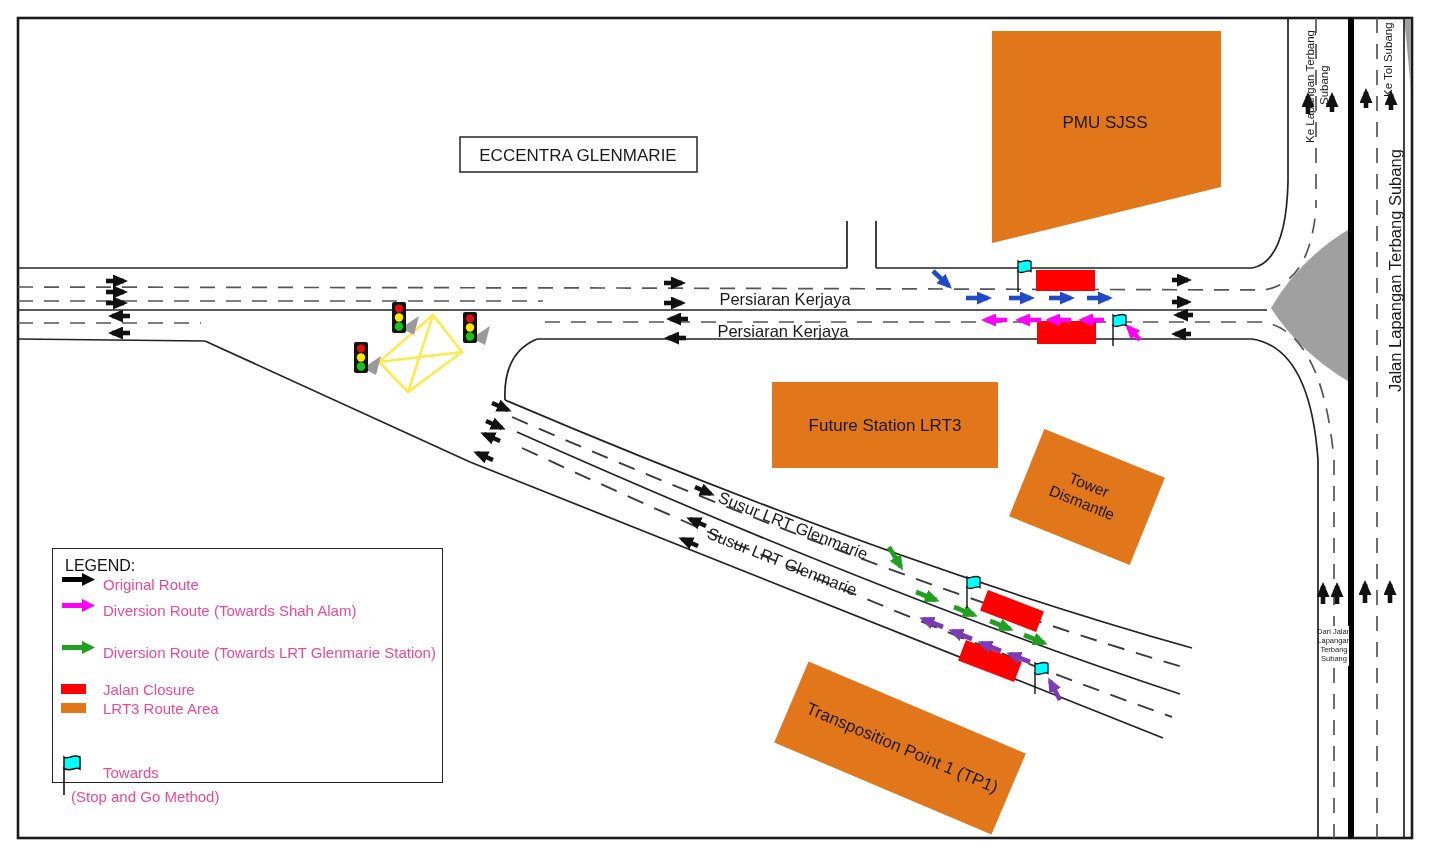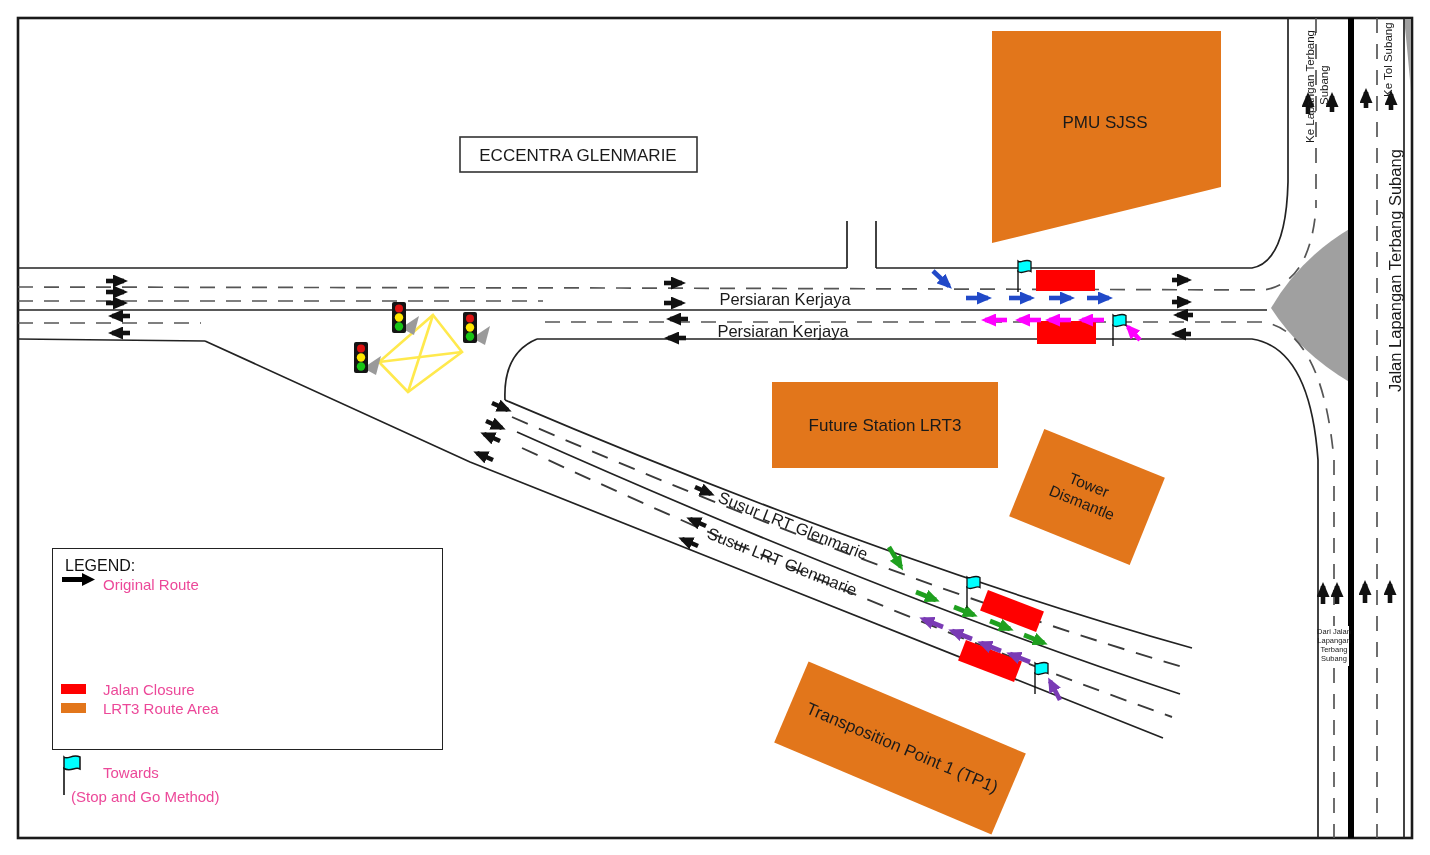--- a/index.html
+++ b/index.html
@@ -23,21 +23,21 @@
   
   .aK{stroke:#111;stroke-width:4.6;}
   .aB{stroke:#2149c8;stroke-width:4.6;}
   .aM{stroke:#ff00ff;stroke-width:4.6;}
   .aG{stroke:#1fa01f;stroke-width:4.6;}
   .aP{stroke:#7a3bb5;stroke-width:4.6;}
   .closure{fill:#ff0000;}
   .work{fill:#e2761b;stroke:none;}
   .ybox{stroke:#ffe94d;stroke-width:2.6;fill:none;}
   
-  .legend{position:absolute;left:52px;top:548px;width:391px;height:202px;
+  .legend{position:absolute;left:52px;top:548px;width:391px;height:235px;
           background:#fff;border:1.6px solid #222;box-sizing:border-box;}
   .lg-title{position:absolute;left:12px;top:8px;font-size:16px;color:#111;}
   .lg-row{position:absolute;left:8px;display:flex;align-items:center;gap:6px;height:22px;}
   .lg-ic{width:36px;flex:0 0 36px;display:flex;align-items:center;}
   .lg-tx{font-size:15px;color:#ec4899;white-space:nowrap;}
   .sw{width:25px;height:10px;display:inline-block;}
   .sw-red{background:#ff0000;}
   .sw-orange{background:#e2761b;}
 </style>
 </head>
@@ -248,22 +248,40 @@
   <div class="lg-row" style="top:24px">
     <span class="lg-ic">
           <svg width="34" height="13">
             <line x1="1" y1="6.5" x2="22" y2="6.5" stroke="#000" stroke-width="5"></line>
             <polygon points="21,0 34,6.5 21,13" fill="#000"></polygon>
           </svg>
         </span>
     <span class="lg-tx">Original Route</span>
   </div>
 
-
-
+  <div class="lg-row" style="top:50px">
+    <span class="lg-ic">
+          <svg width="34" height="13">
+            <line x1="1" y1="6.5" x2="22" y2="6.5" stroke="#ff00ff" stroke-width="5"></line>
+            <polygon points="21,0 34,6.5 21,13" fill="#ff00ff"></polygon>
+          </svg>
+        </span>
+    <span class="lg-tx">Diversion Route (Towards Shah Alam)</span>
+  </div>
+
+
+  <div class="lg-row" style="top:92px">
+    <span class="lg-ic">
+          <svg width="34" height="13">
+            <line x1="1" y1="6.5" x2="22" y2="6.5" stroke="#1fa01f" stroke-width="5"></line>
+            <polygon points="21,0 34,6.5 21,13" fill="#1fa01f"></polygon>
+          </svg>
+        </span>
+    <span class="lg-tx">Diversion Route (Towards LRT Glenmarie Station)</span>
+  </div>
 
 
   <div class="lg-row" style="top:129px">
     <span class="lg-ic">
           <span class="sw sw-red"></span>
         </span>
     <span class="lg-tx">Jalan Closure</span>
   </div>
 
   <div class="lg-row" style="top:148px">

